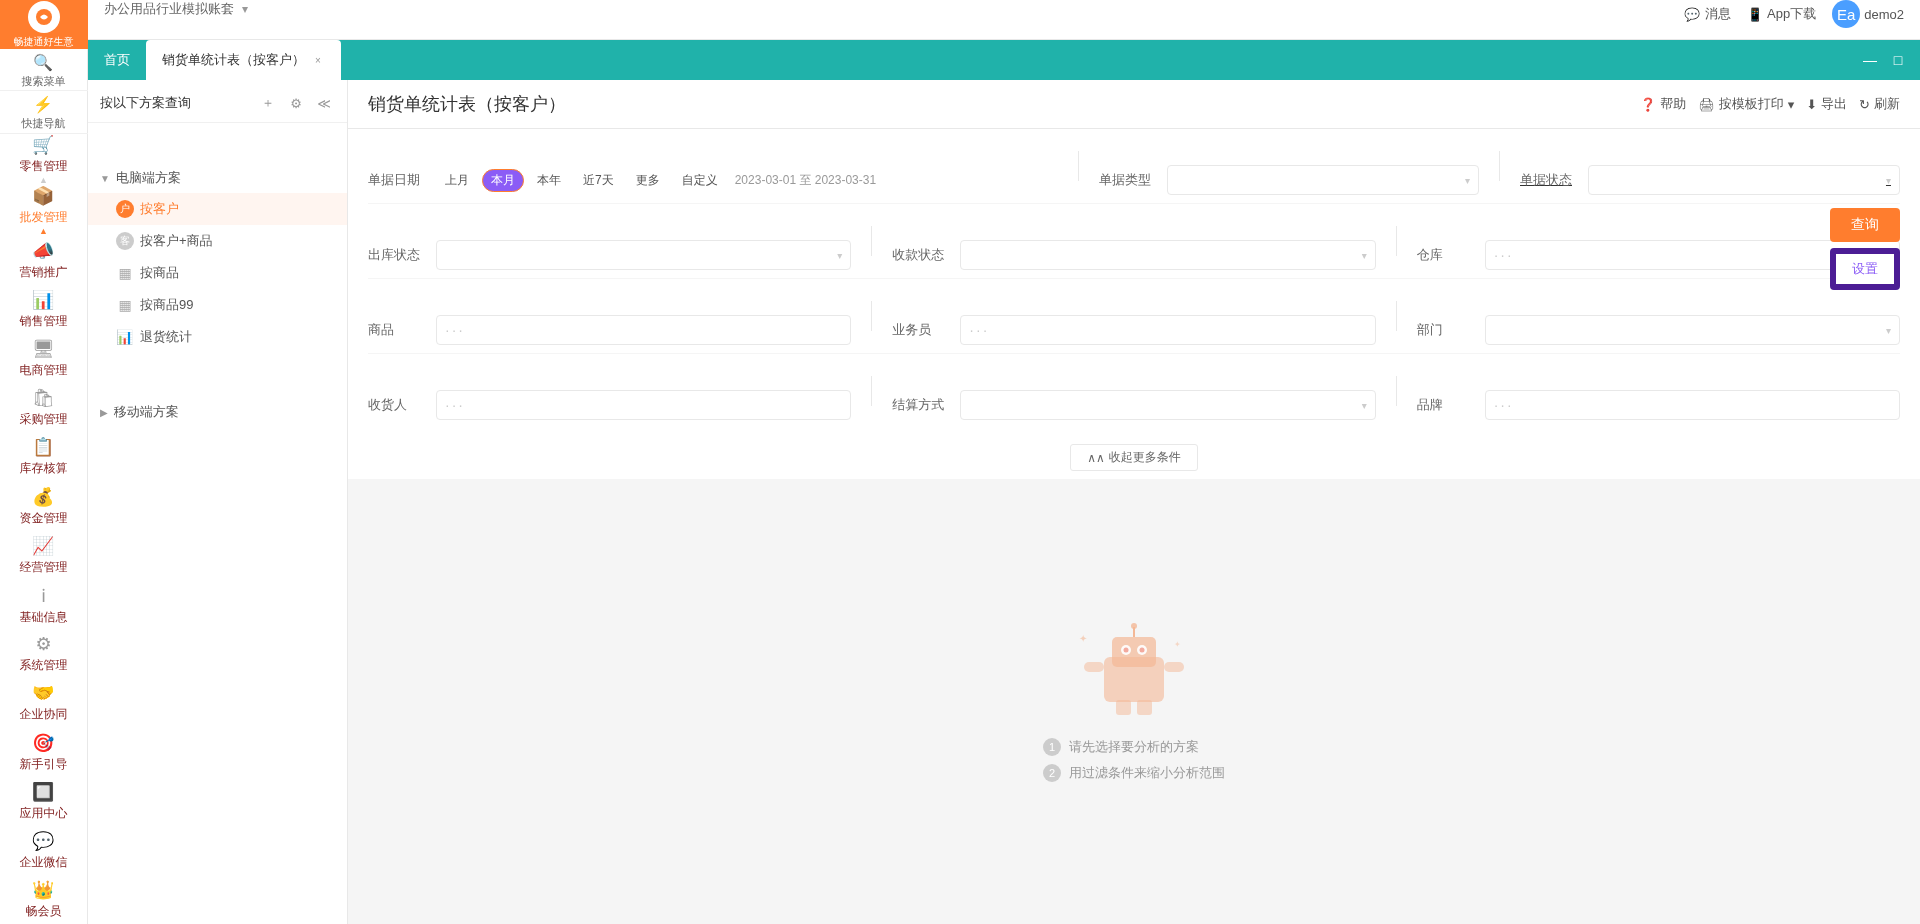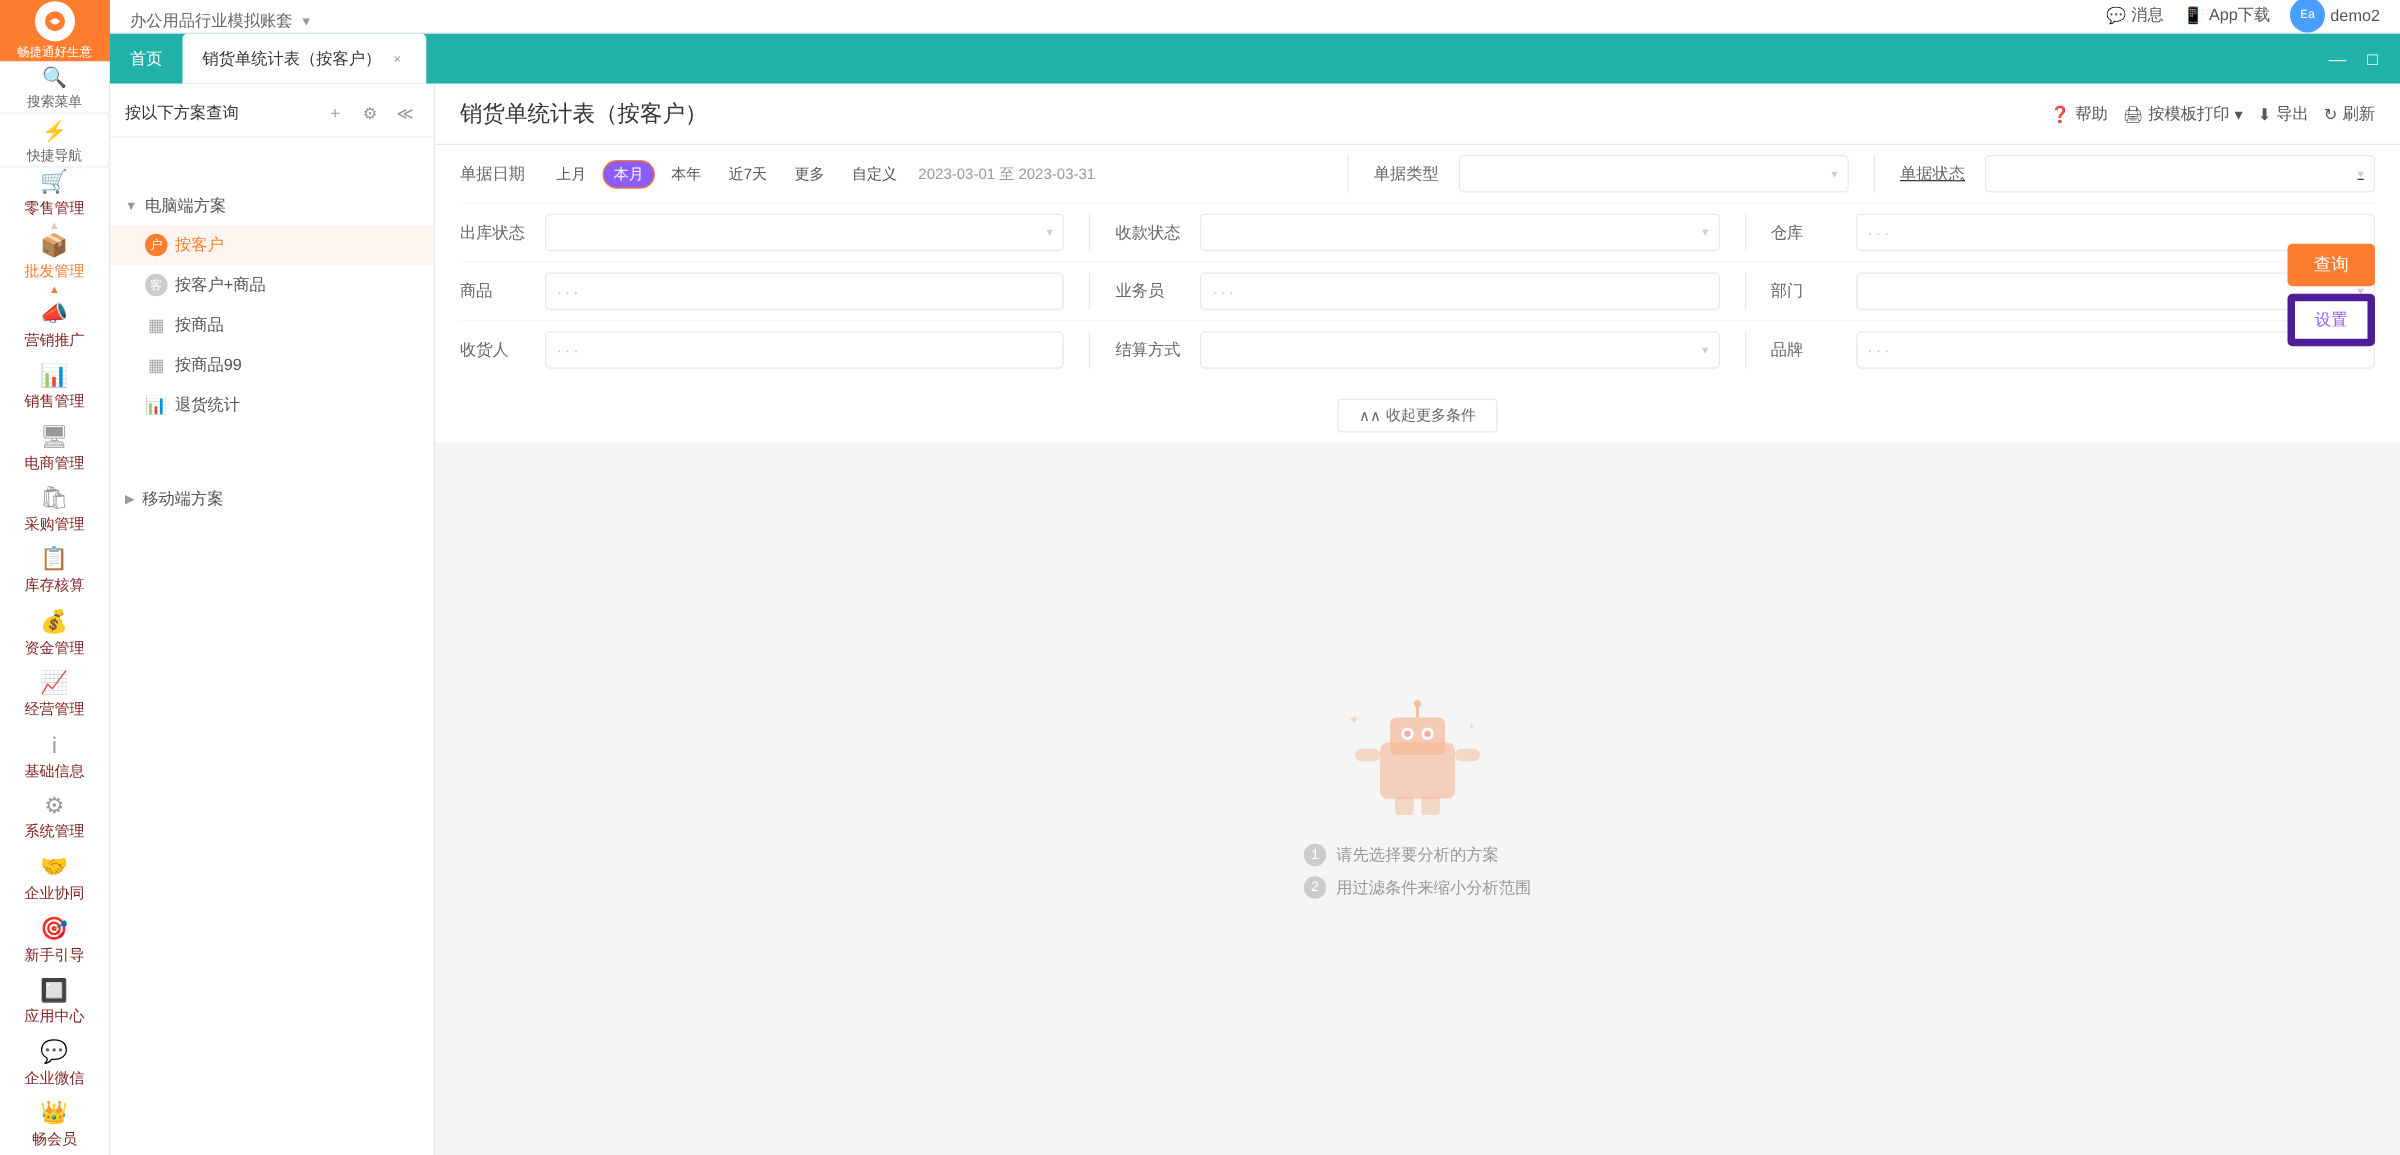--- a/index.html
+++ b/index.html
@@ -18,27 +18,27 @@
     .sidebar-item { width: 88px; height: 56px; display: flex; flex-direction: column; align-items: center; justify-content: center; cursor: pointer; }
     .sidebar-item .item-icon { font-size: 18px; color: #999; }
     .sidebar-item .item-label { font-size: 12px; color: #7f1d1d; margin-top: 2px; }
     .sidebar-item.active .item-label { color: #ff7d2e; }
     .sidebar-item.active .item-icon { color: #ff7d2e; }
 
     
     .main { flex: 1; display: flex; flex-direction: column; height: 924px; overflow: hidden; }
 
     
-    .topbar { height: 27px; background: #fff; border-bottom: 1px solid #e8e8e8; display: flex; align-items: flex-end; padding: 0 16px; justify-content: space-between; flex-shrink: 0; }
+    .topbar { height: 40px; background: #fff; border-bottom: 1px solid #e8e8e8; display: flex; align-items: flex-start; padding: 0 16px; justify-content: space-between; flex-shrink: 0; }
     .topbar-left { display: flex; align-items: center; gap: 8px; }
     .topbar-title { font-size: 13px; color: #666; }
     .topbar-arrow { color: #999; font-size: 12px; }
     .topbar-right { display: flex; align-items: center; gap: 16px; }
     .topbar-right-item { display: flex; align-items: center; gap: 4px; font-size: 13px; color: #555; cursor: pointer; }
-    .avatar { width: 28px; height: 28px; border-radius: 50%; background: #4a9eff; display: flex; align-items: center; justify-content: center; color: #fff; font-size: 10px; font-family: Liberation Mono, monospace; }
+    .avatar { width: 28px; height: 28px; border-radius: 50%; background: #4a9eff; display: flex; align-items: center; justify-content: center; color: #fff; font-size: 15px; }
 
     
     .tabbar { height: 40px; background: #20b2aa; display: flex; align-items: center; padding: 0 0; flex-shrink: 0; }
     .tab { height: 40px; display: flex; align-items: center; padding: 15px 16px; font-size: 13px; cursor: pointer; white-space: nowrap; gap: 6px; }
     .tab.home { background: transparent; color: #fff; }
     .tab.active { background: #fff; color: #333; border-radius: 4px 4px 0 0; position: relative; top: 0; }
     .tab .close-icon { width: 14px; height: 14px; display: flex; align-items: center; justify-content: center; border-radius: 50%; font-size: 10px; color: #999; cursor: pointer; }
     .tabbar-spacer { flex: 1; }
     .tabbar-controls { display: flex; align-items: center; padding-right: 8px; }
     .tabbar-btn { width: 28px; height: 28px; display: flex; align-items: center; justify-content: center; cursor: pointer; color: #fff; font-size: 14px; }
@@ -75,21 +75,21 @@
     .content-header { background: #fff; padding: 12px 20px 0; border-bottom: 1px solid #e8e8e8; flex-shrink: 0; }
     .content-title-row { display: flex; align-items: center; justify-content: space-between; margin-bottom: 12px; }
     .content-title { font-size: 18px; color: #333; font-weight: 500; }
     .content-tools { display: flex; align-items: center; gap: 12px; }
     .tool-btn { display: flex; align-items: center; gap: 4px; font-size: 13px; color: #555; cursor: pointer; }
 
     
     .filter-area { background: #fff; padding: 0 20px 8px; flex-shrink: 0; }
     .filter-row { display: flex; align-items: center; padding: 8px 0; border-bottom: 1px solid #f5f5f5; gap: 0; }
     .filter-row:last-child { border-bottom: none; }
-    .filter-item { display: flex; align-items: center; flex: 1; min-width: 0; gap: 8px; }
+    .filter-item { display: flex; align-items: center; flex: 1; min-width: 0; gap: 8px; margin-top: 28px; }
     .filter-label { font-size: 13px; color: #666; white-space: nowrap; min-width: 60px; }
     .filter-control { flex: 1; display: flex; align-items: center; gap: 4px; }
     .filter-date-btns { display: flex; align-items: center; gap: 4px; }
     .date-btn { padding: 2px 8px; border-radius: 3px; font-size: 12px; cursor: pointer; border: 1px solid transparent; color: #555; }
     .date-btn.active { background: #8b5cf6; color: #fff; border-color: #ff7d2e; border-radius: 12px; }
     .date-range { font-size: 12px; color: #999; margin-left: 4px; }
     .select-control { flex: 1; display: flex; align-items: center; border: 1px solid #e8e8e8; border-radius: 4px; padding: 4px 8px; min-height: 30px; cursor: pointer; background: #fff; justify-content: space-between; }
     .select-placeholder { color: #ccc; font-size: 13px; }
     .select-arrow { color: #ccc; font-size: 10px; }
     .select-dots { color: #ccc; font-size: 14px; letter-spacing: 2px; cursor: pointer; }

